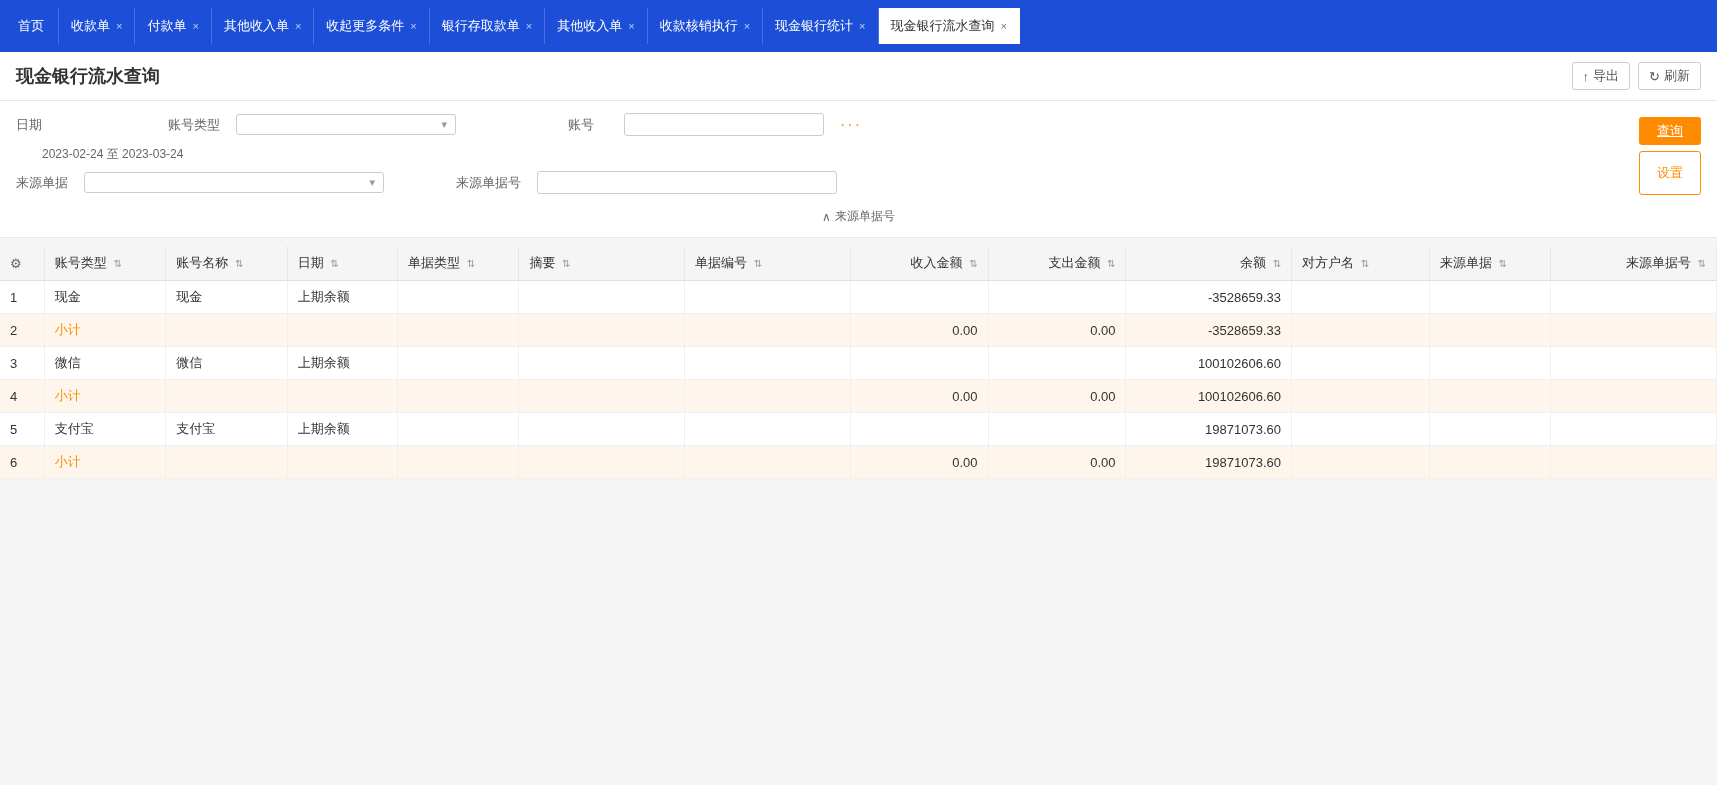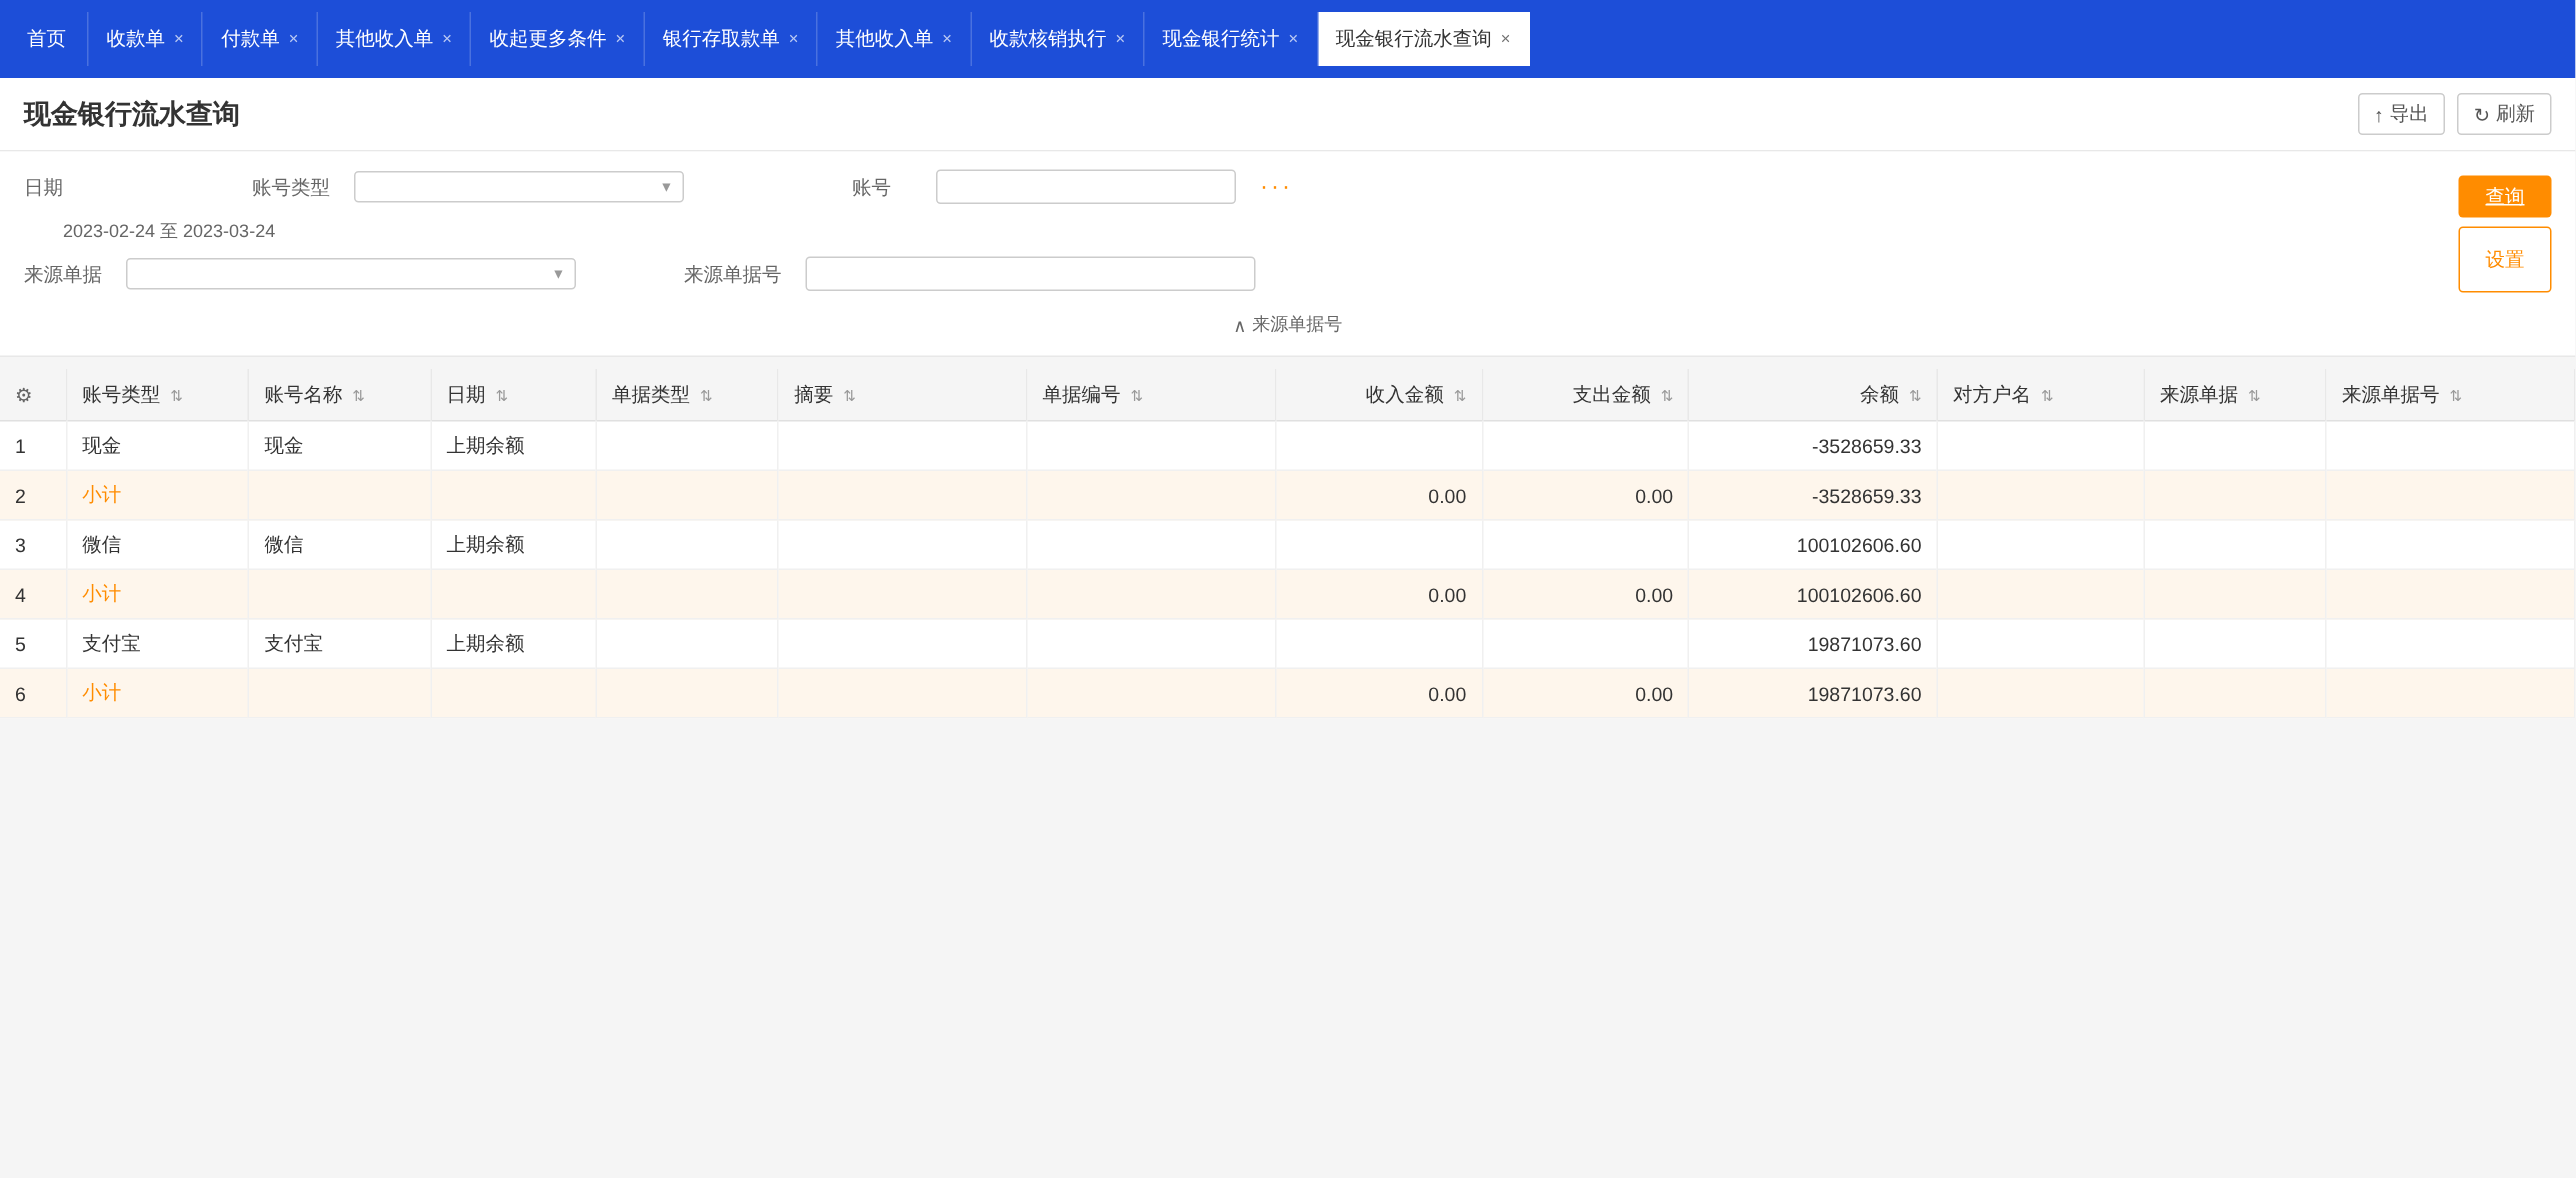--- a/index.html
+++ b/index.html
@@ -222,21 +222,21 @@
     .name-col { min-width: 80px; }
     .date-col { min-width: 80px; }
     .type-col { min-width: 80px; }
     .summary-col { min-width: 120px; }
     .billno-col { min-width: 120px; }
     .income-col { min-width: 100px; text-align: right; }
     .expense-col { min-width: 100px; text-align: right; }
     .balance-col { min-width: 120px; text-align: right; }
     .party-col { min-width: 100px; }
     .src-col { min-width: 80px; }
-    .srcno-col { min-width: 120px; }
+    .srcno-col { min-width: 120px; text-align: right; }
   </style>
 </head>
 <body>
 
 <div class="top-nav">
   <div class="nav-home">首页</div>
   <div class="nav-tab">
     <span>收款单</span>
     <span class="close-x">×</span>
   </div>

